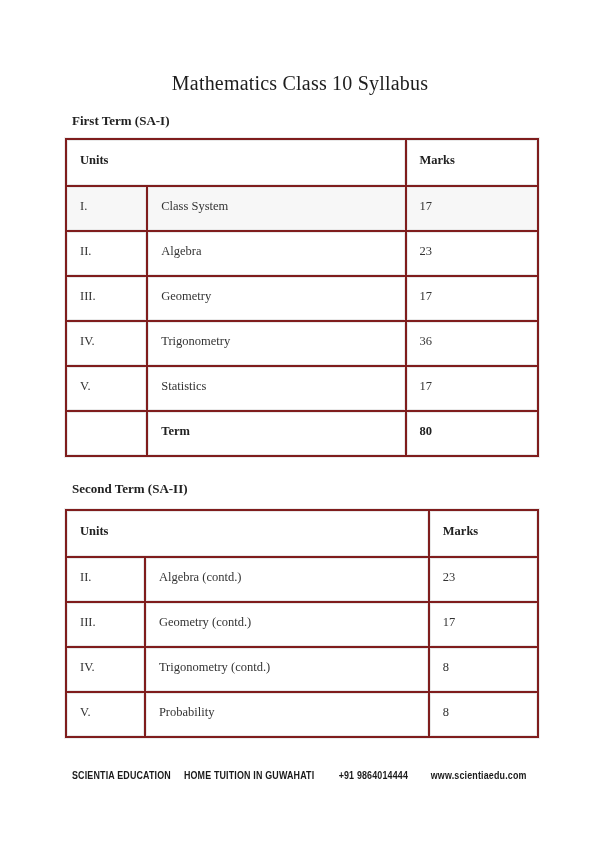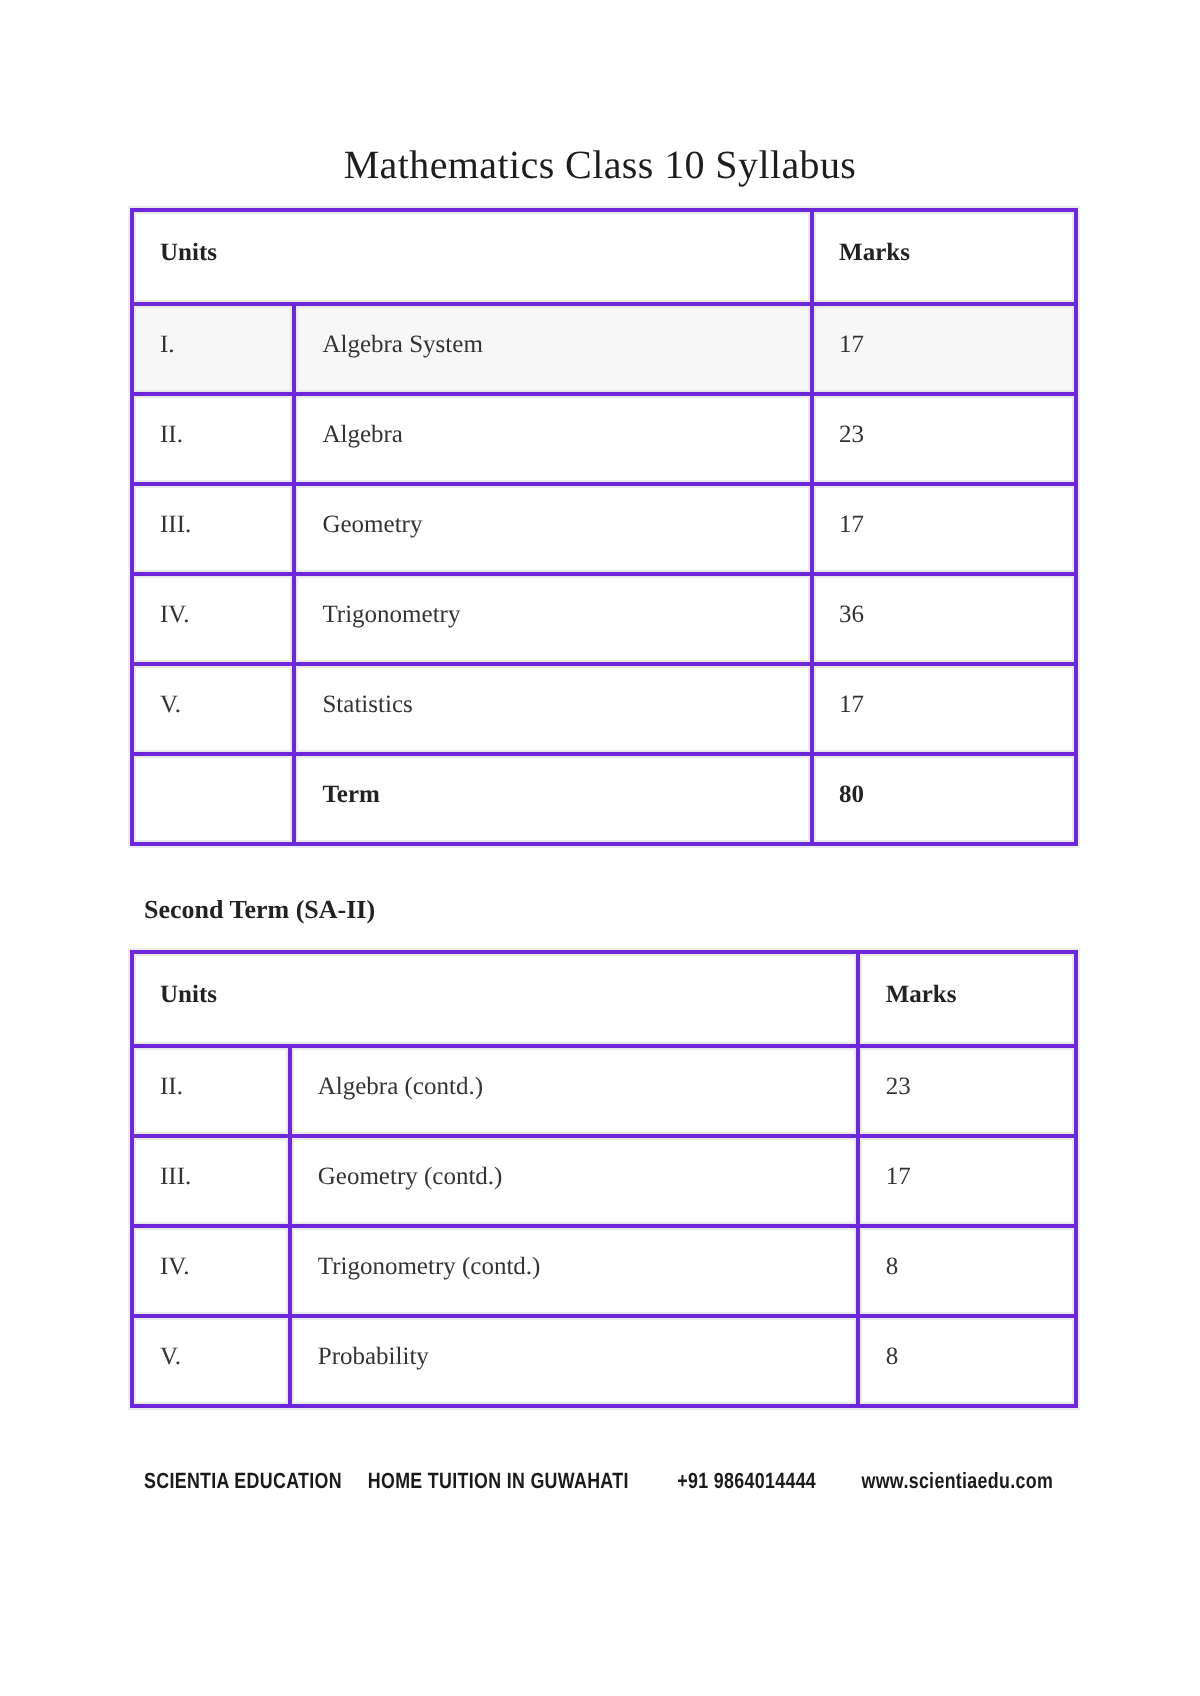--- a/index.html
+++ b/index.html
@@ -34,21 +34,21 @@
     color:#222222;
   }
   .section-heading.second { margin-top:24px; }
   table.syllabus {
     margin:10px 0 0 64px;
     width:476px;
     table-layout:fixed;
     border-collapse:separate;
     border-spacing:2px;
     border:1px solid #ededed;
-    background:#6d28d9;
+    background:#7f1d1d;
   }
   table.syllabus.second { margin-top:13px; }
   table.syllabus th, table.syllabus td {
     border:1px solid #e9e9e9;
     background:#ffffff;
     font-size:12.5px;
     line-height:15px;
     vertical-align:top;
     text-align:left;
     overflow:hidden;
@@ -84,36 +84,37 @@
   .footer .seg-phone   { margin-left:30px; }
   .footer .seg-site    { margin-left:28px; }
 </style>
 </head>
 <body>
 
 <div class="page">
 
   <h1 class="title">Mathematics Class 10 Syllabus</h1>
 
+  <div class="section-heading">First Term (SA-I)</div>
   <table class="syllabus first">
     <colgroup>
         <col style="width:17%">
         <col style="width:55%">
         <col style="width:28%">
       </colgroup>
     <thead>
       <tr>
         <th colspan="2">Units</th>
         <th>Marks</th>
       </tr>
     </thead>
     <tbody>
         <tr class="shaded">
           <td>I.</td>
-          <td>Algebra System</td>
+          <td>Class System</td>
           <td>17</td>
         </tr>
         <tr>
           <td>II.</td>
           <td>Algebra</td>
           <td>23</td>
         </tr>
         <tr>
           <td>III.</td>
           <td>Geometry</td>

